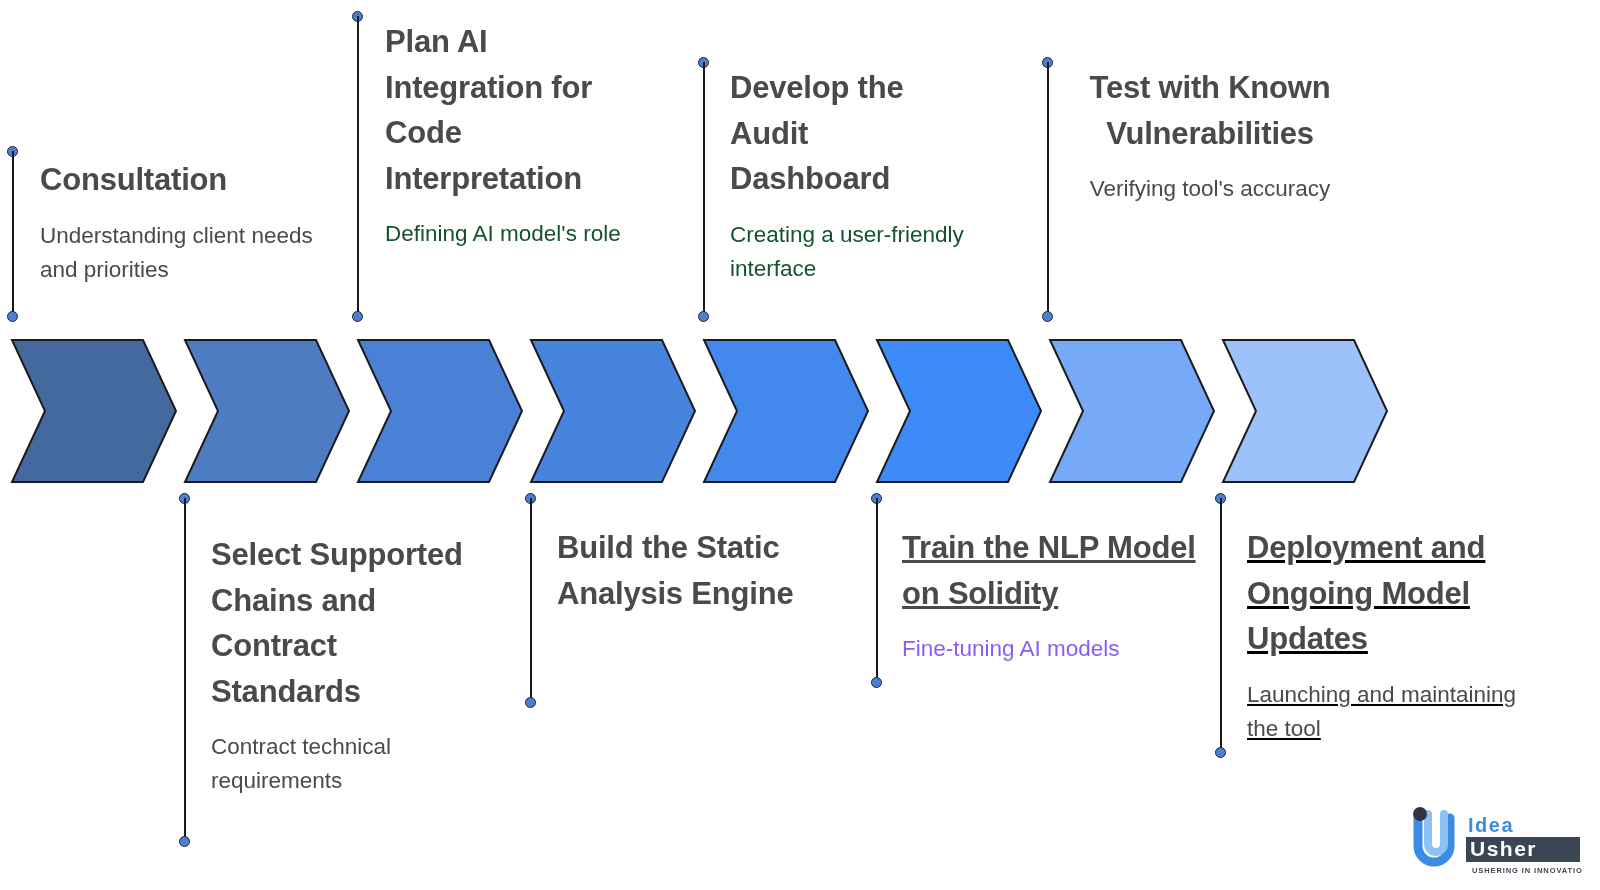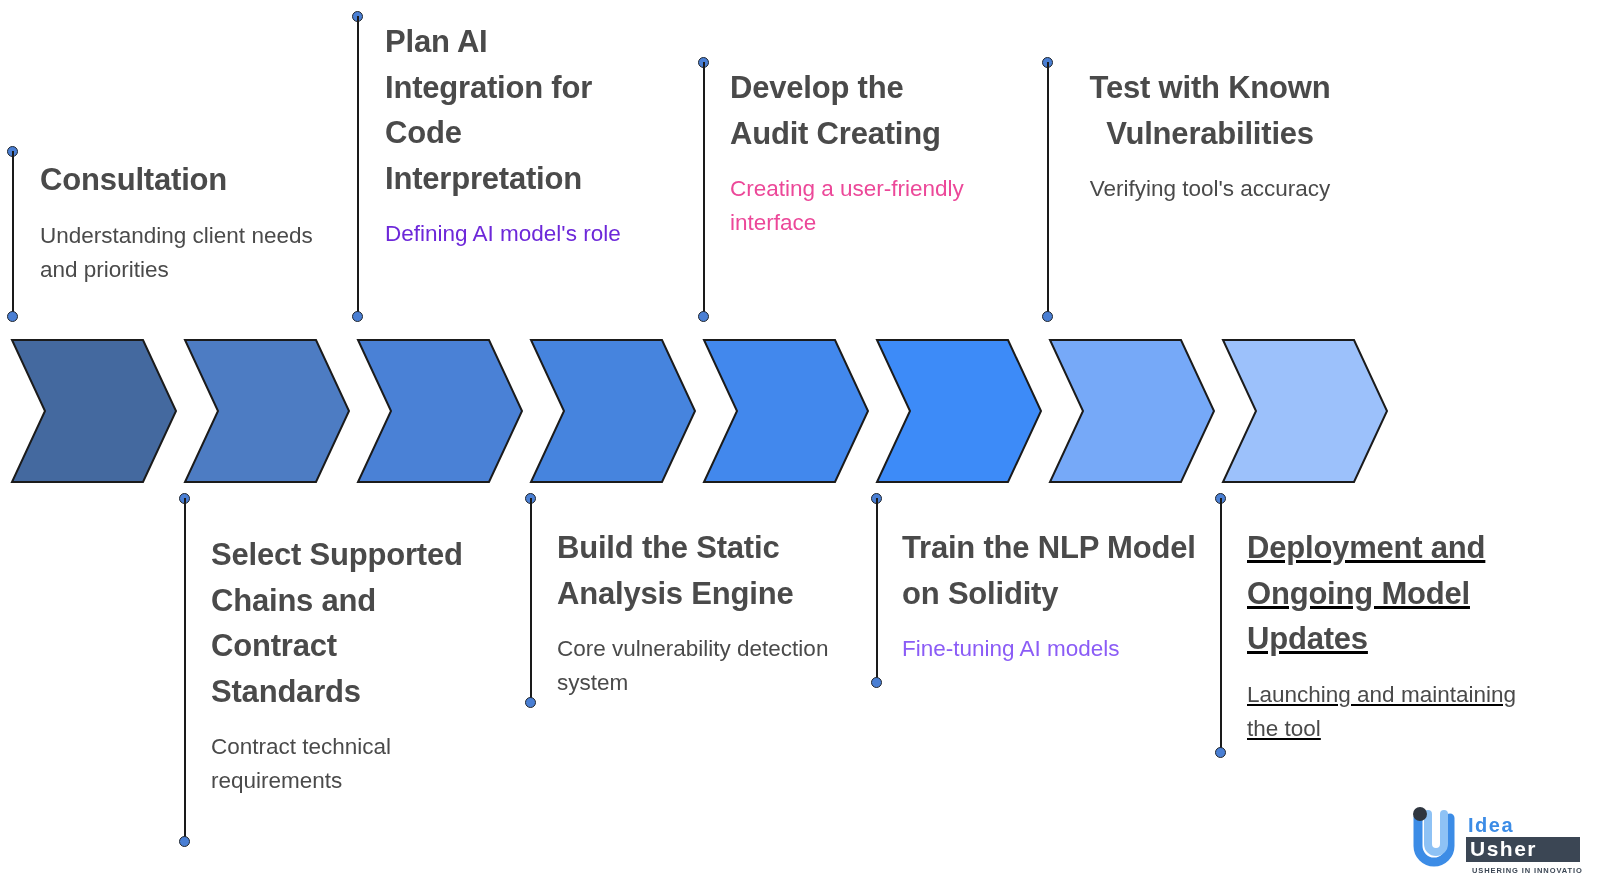--- a/index.html
+++ b/index.html
@@ -125,50 +125,49 @@
     <div class="step-desc" style="color: rgb(74, 74, 74);">Contract technical requirements</div>
   </div>
 
   <div class="connector" style="left:352px; top:11px; height:311px;">
     <div class="dot top" style="background: rgb(74, 127, 212); border-color: rgb(32, 38, 46);"></div>
     <div class="stem" style="background: rgb(26, 26, 26);"></div>
     <div class="dot bot" style="background: rgb(74, 127, 212); border-color: rgb(32, 38, 46);"></div>
   </div>
   <div class="step-text has-desc" style="left:385px; top:19px; width:262px;">
     <div class="step-title" style="color: rgb(74, 74, 74);">Plan AI Integration for Code Interpretation</div>
-    <div class="step-desc" style="color: #6d28d9;">Defining AI model's role</div>
+    <div class="step-desc" style="color: #14532d;">Defining AI model's role</div>
   </div>
 
   <div class="connector" style="left:525px; top:493px; height:215px;">
     <div class="dot top" style="background: rgb(74, 127, 212); border-color: rgb(32, 38, 46);"></div>
     <div class="stem" style="background: rgb(26, 26, 26);"></div>
     <div class="dot bot" style="background: rgb(74, 127, 212); border-color: rgb(32, 38, 46);"></div>
   </div>
   <div class="step-text has-desc" style="left:557px; top:525px; width:300px;">
     <div class="step-title" style="color: rgb(74, 74, 74);">Build the Static Analysis Engine</div>
-    <div class="step-desc" style="color: rgb(74, 74, 74);">Core vulnerability detection system</div>
   </div>
 
   <div class="connector" style="left:698px; top:57px; height:265px;">
     <div class="dot top" style="background: rgb(74, 127, 212); border-color: rgb(32, 38, 46);"></div>
     <div class="stem" style="background: rgb(26, 26, 26);"></div>
     <div class="dot bot" style="background: rgb(74, 127, 212); border-color: rgb(32, 38, 46);"></div>
   </div>
   <div class="step-text has-desc" style="left:730px; top:65px; width:240px;">
-    <div class="step-title" style="color: rgb(74, 74, 74);">Develop the Audit Creating</div>
-    <div class="step-desc" style="color: #ec4899;">Creating a user-friendly interface</div>
+    <div class="step-title" style="color: rgb(74, 74, 74);">Develop the Audit Dashboard</div>
+    <div class="step-desc" style="color: #14532d;">Creating a user-friendly interface</div>
   </div>
 
   <div class="connector" style="left:871px; top:493px; height:195px;">
     <div class="dot top" style="background: rgb(74, 127, 212); border-color: rgb(32, 38, 46);"></div>
     <div class="stem" style="background: rgb(26, 26, 26);"></div>
     <div class="dot bot" style="background: rgb(74, 127, 212); border-color: rgb(32, 38, 46);"></div>
   </div>
   <div class="step-text has-desc" style="left:902px; top:525px; width:310px;">
-    <div class="step-title" style="color: rgb(74, 74, 74);">Train the NLP Model on Solidity</div>
+    <div class="step-title" style="color: rgb(74, 74, 74); text-decoration: underline;">Train the NLP Model on Solidity</div>
     <div class="step-desc" style="color: #8b5cf6;">Fine-tuning AI models</div>
   </div>
 
   <div class="connector" style="left:1042px; top:57px; height:265px;">
     <div class="dot top" style="background: rgb(74, 127, 212); border-color: rgb(32, 38, 46);"></div>
     <div class="stem" style="background: rgb(26, 26, 26);"></div>
     <div class="dot bot" style="background: rgb(74, 127, 212); border-color: rgb(32, 38, 46);"></div>
   </div>
   <div class="step-text has-desc" style="left:1075px; top:65px; width:270px;text-align:center;">
     <div class="step-title" style="color: rgb(74, 74, 74);">Test with Known Vulnerabilities</div>

